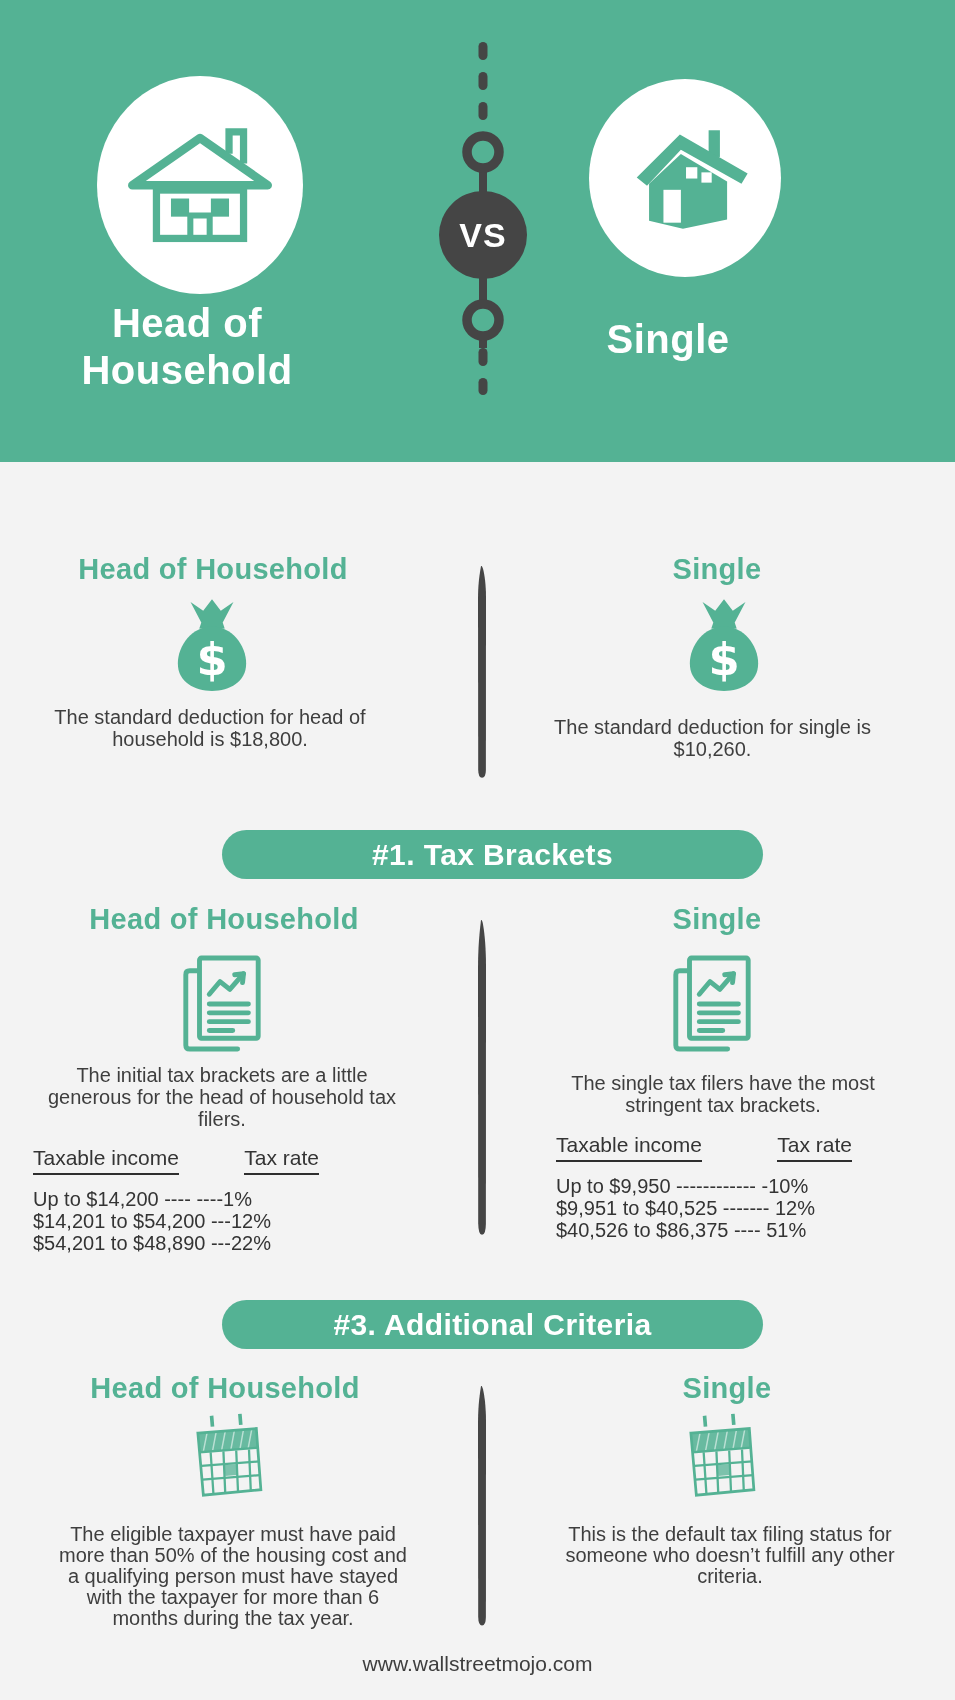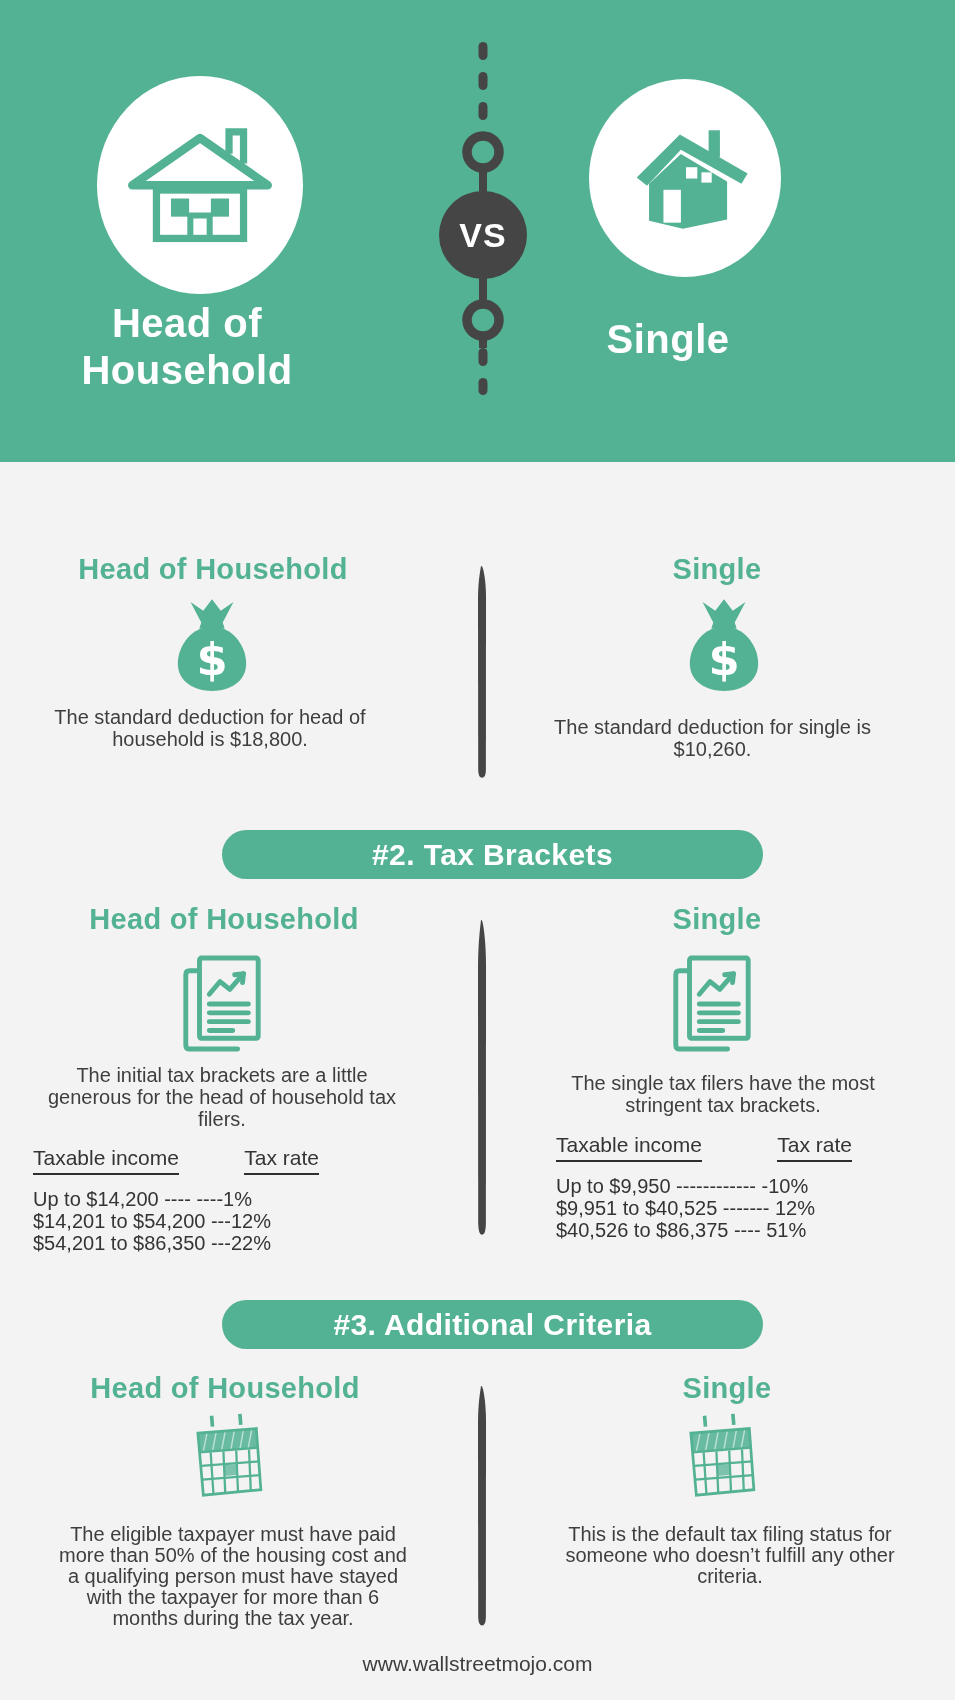--- a/index.html
+++ b/index.html
@@ -127,21 +127,21 @@
 
   <div class="abs body-text" style="left:45px;top:706px;width:330px;text-align:center;">The standard deduction for head of household is $18,800.</div>
   <div class="abs body-text" style="left:540px;top:716px;width:345px;">The standard deduction for single is $10,260.</div>
 
   <span class="abs" style="left:475px;top:566px;">
     <svg width="14" height="214" viewBox="0 0 14 300" preserveAspectRatio="none">
       <path d="M6 0 C4 16 3 28 3 48 L3.2 286 Q3.4 297 7 297 Q10.8 297 10.9 286 L11 44 C11 26 9.5 12 8 4 C7.4 1 6.4 -1 6 0 Z" fill="#454545"></path>
     </svg>
   </span>
 
-  <div class="abs pill" style="top:830px;">#2. Tax Brackets</div>
+  <div class="abs pill" style="top:830px;">#1. Tax Brackets</div>
 
   <div class="abs col-heading" style="left:64px;top:903px;width:320px;">Head of Household</div>
   <div class="abs col-heading" style="left:617px;top:903px;width:200px;">Single</div>
 
   <span class="abs" style="left:177px;top:951px;">
     <svg width="90" height="110" viewBox="0 0 92 108" fill="none" stroke="#54b294" stroke-width="5" stroke-linecap="round" stroke-linejoin="round">
       <path d="M22 18 H13 Q9 18 9 22 V94 Q9 98 13 98 H62"></path>
       <rect x="23" y="5" width="60" height="82" rx="2"></rect>
       <path d="M33 42 L44 29 L54 37 L68 21"></path>
       <path d="M68 21 L59 22 M68 21 L67 30"></path>
@@ -162,21 +162,21 @@
   <div class="abs body-text" style="left:548px;top:1072px;width:350px;">The single tax filers have the most stringent tax brackets.</div>
 
   <div class="abs bracket-table" style="left:33px;top:1146px;width:300px;">
     <div class="table-headers" style="width:286px;">
       <span>Taxable income</span>
       <span>Tax rate</span>
     </div>
     <div class="table-rows">
       <div>Up to $14,200 ---- ----1%</div>
       <div>$14,201 to $54,200 ---12%</div>
-      <div>$54,201 to $86,350 ---22%</div>
+      <div>$54,201 to $48,890 ---22%</div>
     </div>
   </div>
 
   <div class="abs bracket-table" style="left:556px;top:1133px;width:300px;">
     <div class="table-headers" style="width:296px;">
       <span>Taxable income</span>
       <span>Tax rate</span>
     </div>
     <div class="table-rows">
       <div>Up to $9,950 ------------ -10%</div>

